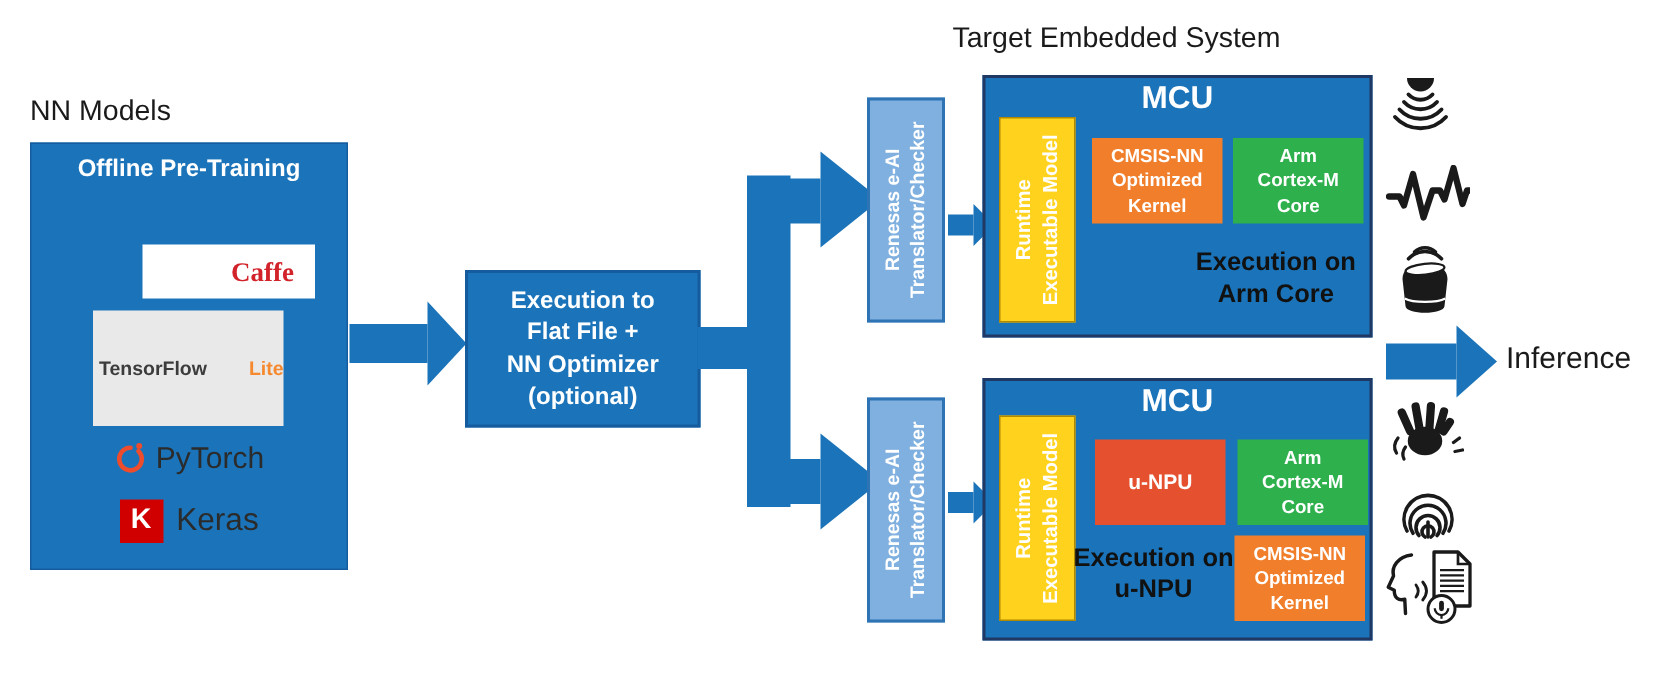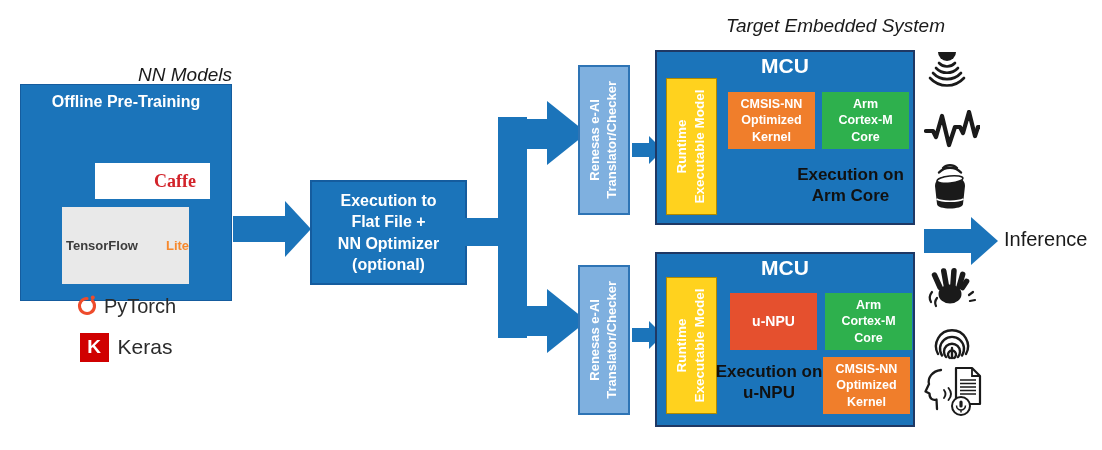--- a/index.html
+++ b/index.html
@@ -2,21 +2,21 @@
 <html><head>
 <meta charset="utf-8">
 <style>
   html,body { margin:0; padding:0; background:#ffffff; }
   .canvas {
     position:relative; width:1102px; height:450px; overflow:hidden;
     font-family:"Liberation Sans", sans-serif; background:#ffffff; color:#1a1a1a;
   }
   .abs { position:absolute; }
   .bluebox { background:#1B74BA; }
-  .heading { font-size:19px; color:#1a1a1a; text-align:right;font-style:italic; }
+  .heading { font-size:19px; color:#1a1a1a; text-align:left; }
   .whitebold { color:#ffffff; font-weight:700; }
   .bar { position:absolute; background:#1B74BA; }
   .tri { position:absolute; width:0; height:0; }
   .centerflex { display:flex; align-items:center; justify-content:center; }
   .colflex { display:flex; flex-direction:column; align-items:center; justify-content:center; }
   .rot-wrap { position:absolute; inset:0; display:flex; align-items:center; justify-content:center; }
   .rot { transform:rotate(-90deg); text-align:center; white-space:nowrap; }
   .translator {
     position:absolute; left:578px; width:52px; height:150px;
     background:#7FB0DF; border:2px solid #2E74B5; box-sizing:border-box;
@@ -42,21 +42,21 @@
   .icon { position:absolute; }
   .logo-row { position:absolute; display:flex; align-items:center; justify-content:center; }
 </style>
 </head>
 <body>
 
 <div class="canvas">
 
   <div class="abs heading" style="left:20px; top:64px; width:212px;">NN Models</div>
 
-  <div class="abs bluebox" style="left:20px; top:84px; width:212px; height:217px; border:1px solid #155C9E; box-sizing:border-box;">
+  <div class="abs bluebox" style="left:20px; top:95px; width:212px; height:285px; border:1px solid #155C9E; box-sizing:border-box;">
     <div style="margin-top:8px; text-align:center;" class="whitebold">Offline Pre-Training</div>
   </div>
 
   <div class="abs centerflex" style="left:95px; top:163px; width:70px; height:36px; background:#ffffff;padding-left:45px;">
     <span style="font-family:'Liberation Serif',serif; font-weight:700; font-size:18px; color:#D2232A;">Caffe</span>
   </div>
 
   <div class="abs centerflex" style="left:62px; top:207px; width:127px; height:77px; background:#E9E9E9; gap:4px;">
     <svg class="icon" style="position:static;" width="20" height="22" viewBox="0 0 24 26">
       <path fill="#F6892E" d="M12 1 L23 5.6 V10.4 L16.2 8.9 V12.1 L21 13.4 V18 L16.2 16.6 V22.4 L12 25 Z"></path>

